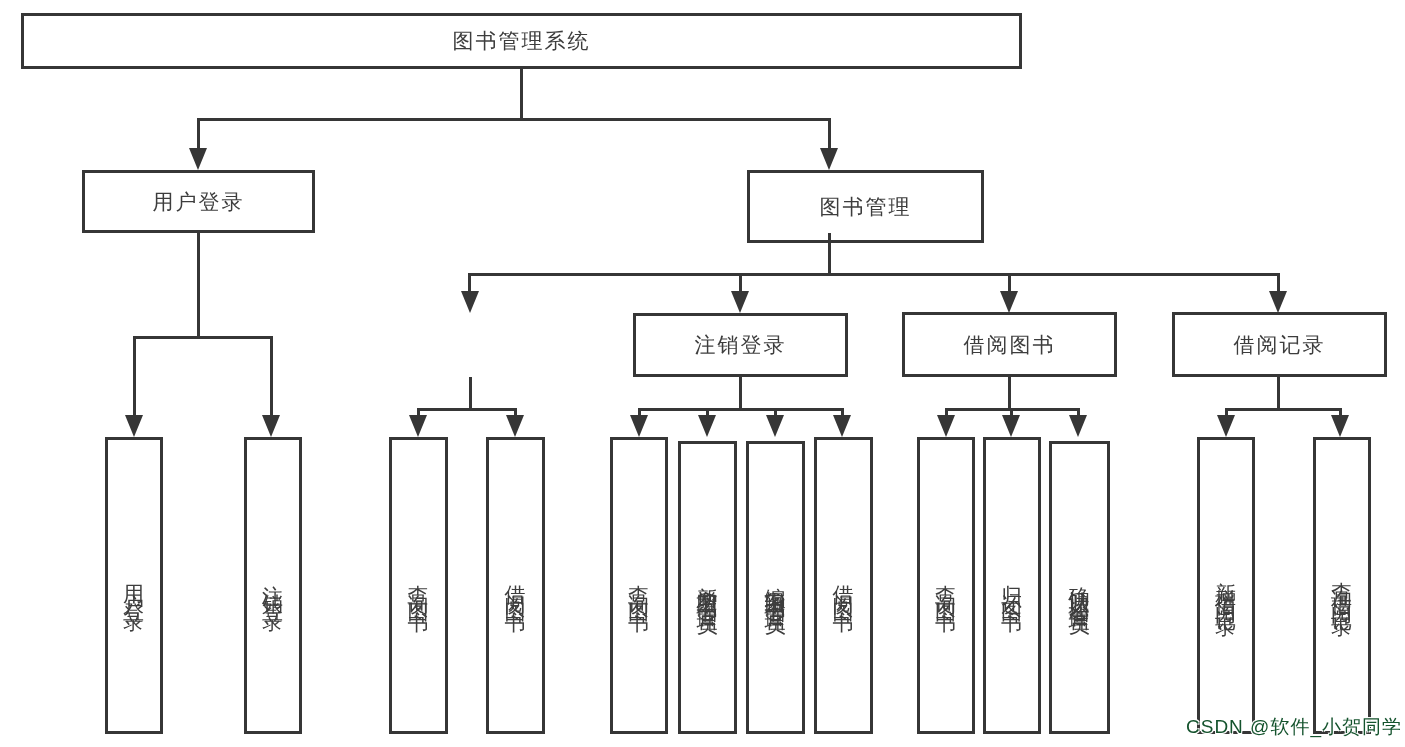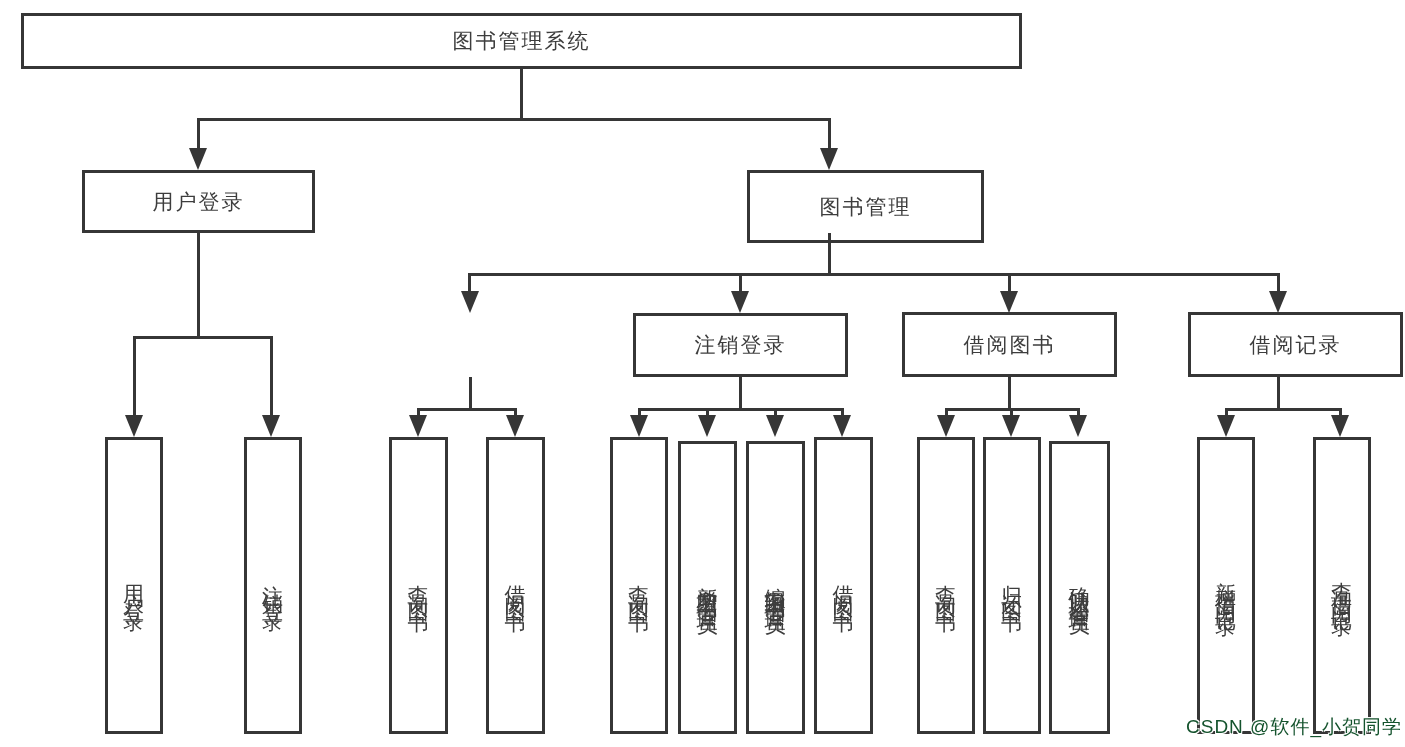--- a/index.html
+++ b/index.html
@@ -75,21 +75,21 @@
   <div class="arr" style="left:1000px;top:291px;"></div>
   <div class="vl" style="left:1277px;top:273px;height:20px;"></div>
   <div class="arr" style="left:1269px;top:291px;"></div>
 
   <div class="box" style="left:633px;top:313px;width:215px;height:64px;">
     <span>注销登录</span>
   </div>
   <div class="box" style="left:902px;top:312px;width:215px;height:65px;">
     <span>借阅图书</span>
   </div>
-  <div class="box" style="left:1172px;top:312px;width:215px;height:65px;margin-left:16px;">
+  <div class="box" style="left:1172px;top:312px;width:215px;height:65px;">
     <span>借阅记录</span>
   </div>
 
   <div class="vl" style="left:469px;top:377px;height:31px;"></div>
   <div class="hl" style="left:417px;top:408px;width:100px;"></div>
   <div class="vl" style="left:417px;top:408px;height:9px;"></div>
   <div class="arr" style="left:409px;top:415px;"></div>
   <div class="vl" style="left:514px;top:408px;height:9px;"></div>
   <div class="arr" style="left:506px;top:415px;"></div>
 

